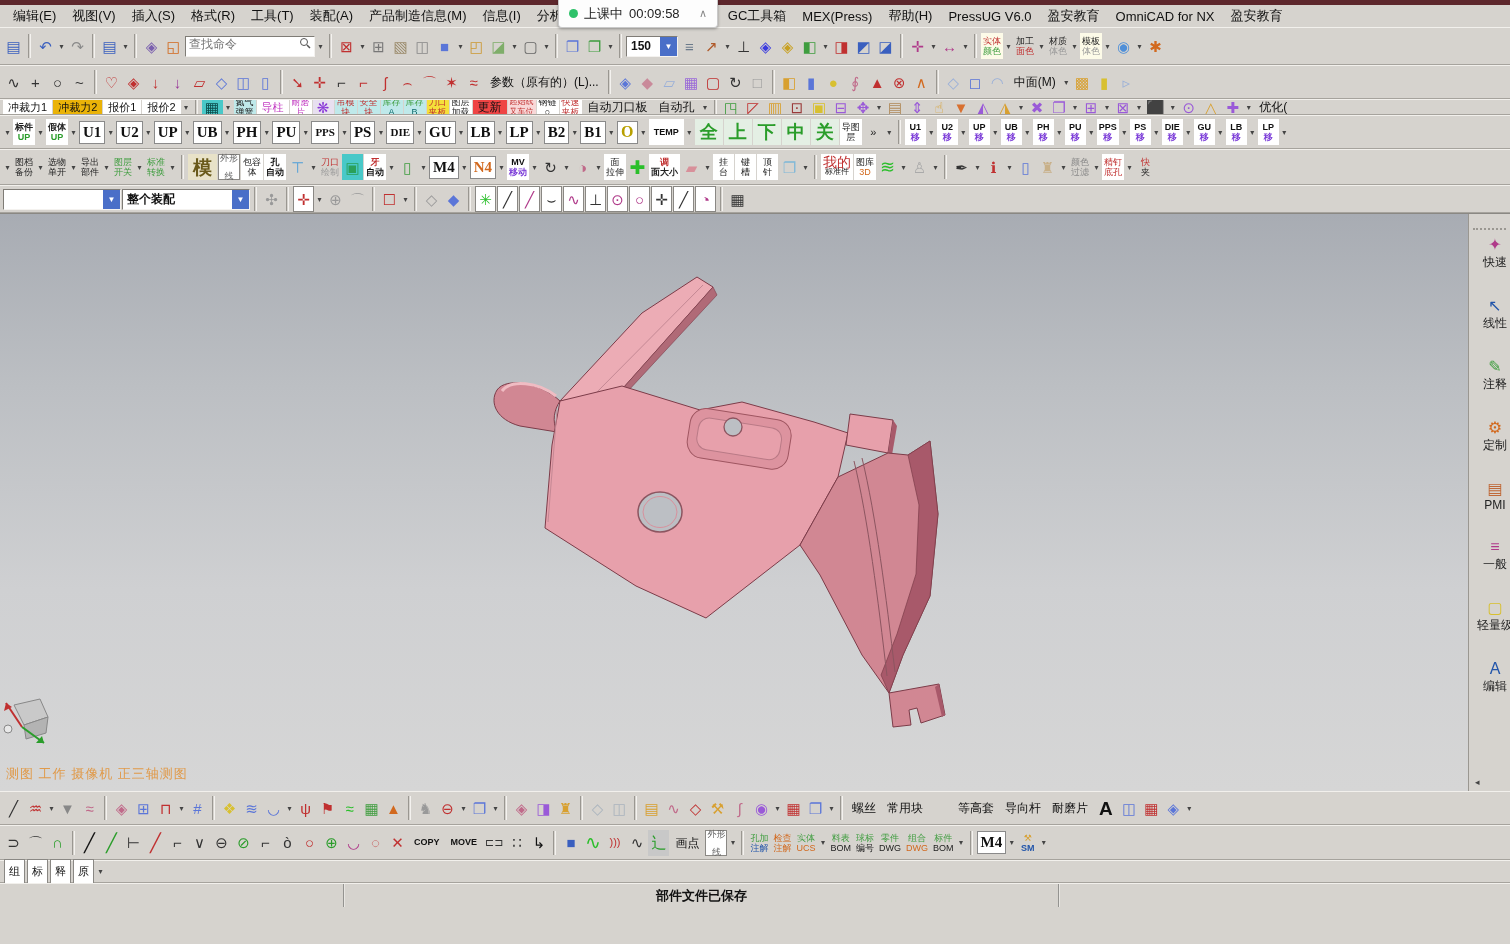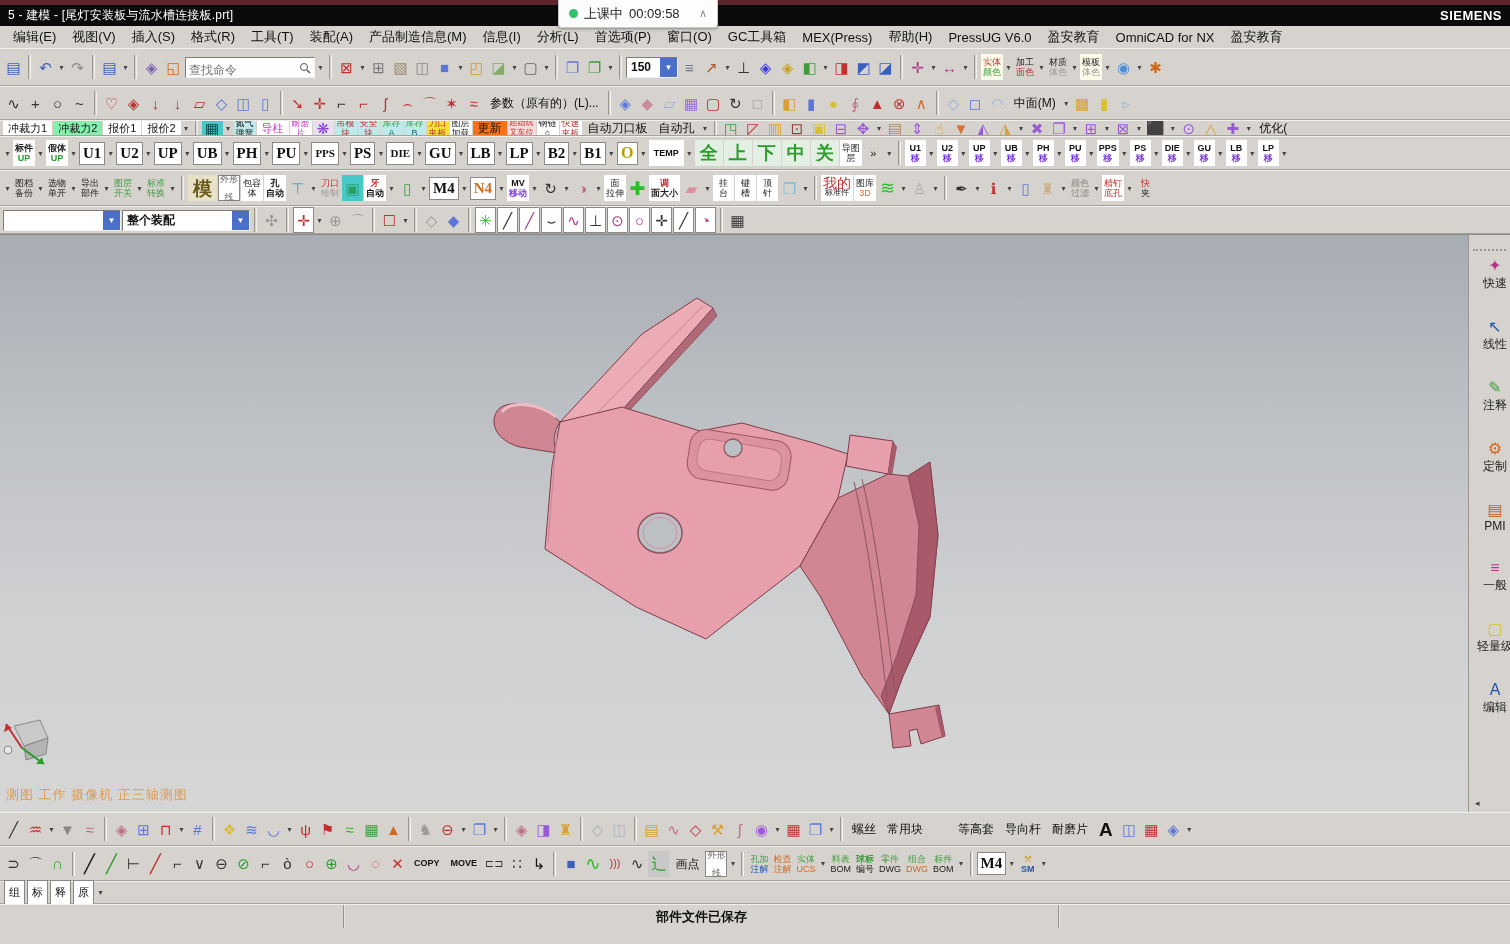--- a/index.html
+++ b/index.html
@@ -30,21 +30,21 @@
             border-top:1px solid #f2f0ec; border-bottom:1px solid #a6a39d; overflow:hidden; flex:none; white-space:nowrap; }
   .tb-btn { display:inline-flex; flex-direction:column; align-items:center; justify-content:center;
             min-width:21px; height:26px; font-size:15px; line-height:1; flex:none; padding:0 1px; border:1px solid transparent; }
   .tb-btn.txt { flex-direction:row; font-size:12px; padding:0 4px; }
   .tb-btn.big { font-family:"Liberation Serif","DejaVu Serif",serif; font-weight:bold; font-size:15px;
                 background:#fff; border:1px solid #8a8a8a; height:23px; padding:0 3px; }
   .tb-btn.box { border:1px solid #8a8884; background:#fff;gap:8px; }
   .tb-btn.t2 span { font-size:9px; line-height:10px; display:block; white-space:nowrap; }
   .tb-sep { width:3px; height:24px; border-left:1px solid #9a9791; border-right:1px solid #f4f2ef; margin:0 3px; flex:none; }
   .tb-dd { font-size:8px; color:#444; width:9px; text-align:center; flex:none; }
-  .tb-input { display:flex; align-items:flex-end; background:#fff; border:1px solid; border-color:#7f7c76 #f4f2ef #f4f2ef #7f7c76; height:21px; padding:0 3px; flex:none; }
+  .tb-input { display:flex; align-items:flex-start; background:#fff; border:1px solid; border-color:#7f7c76 #f4f2ef #f4f2ef #7f7c76; height:21px; padding:0 3px; flex:none; }
   .tb-input input { border:none; outline:none; width:100%; font-size:12px; color:#333; background:transparent; }
   .tb-select { display:flex; align-items:center; background:#fff; border:1px solid; border-color:#7f7c76 #f4f2ef #f4f2ef #7f7c76; height:21px; flex:none; }
   .tb-select .val { flex:1; padding:0 4px; font-size:12px; overflow:hidden;font-weight:bold; }
   .tb-select .ddb { width:17px; height:19px; background:#4a6fc8; color:#fff; font-size:8px; display:flex; align-items:center; justify-content:center; flex:none; }
 
   
   .viewport { position:relative; height:578px; flex:none; border-top:1px solid #8a8883;
               background:linear-gradient(180deg,#a8acb3 0%,#bcbfc3 30%,#cfd0d2 65%,#d6d6d6 100%); overflow:hidden; }
   .vp-label { position:absolute; left:6px; bottom:8px; color:#e09a4a; font-size:13px; letter-spacing:1px; }
   .triad { position:absolute; left:0; bottom:40px; }
@@ -67,24 +67,20 @@
   .status-cell.mid { flex:1; font-weight:bold; font-size:13px; }
   .status-cell.right { width:450px; border-right:none; }
 </style>
 </head>
 <body>
 
 <div class="app">
 
   <div class="top-strip"></div>
 
-  <div class="title-bar">
-    <span class="title-text">5 - 建模 - [尾灯安装板与流水槽连接板.prt]</span>
-    <span class="brand">SIEMENS</span>
-  </div>
 
   <div class="overlay">
     <span class="dot"></span>
     <span class="tmr">上课中</span>
     <span class="tmr">00:09:58</span>
     <span class="caret">∧</span>
   </div>
 
   <div class="menu-bar">
       <span class="menu-item">编辑(E)</span>
@@ -236,21 +232,21 @@
       <span class="tb-btn" style="color: rgb(91, 118, 216);">◻</span>
       <span class="tb-btn" style="color: rgb(154, 176, 216);">◠</span>
       <span class="tb-btn txt" style="font-size: 12px;">中面(M)</span>
       <span class="tb-dd">▾</span>
       <span class="tb-btn" style="color: rgb(216, 160, 48);">▩</span>
       <span class="tb-btn" style="color: rgb(216, 192, 48);">▮</span>
       <span class="tb-btn" style="color: rgb(154, 176, 216);">▹</span>
     </div>
   <div class="tb-row" style="height:16px">
       <span class="tb-btn txt" style="background: rgb(255, 255, 255); font-size: 11px;">冲裁力1</span>
-      <span class="tb-btn txt" style="background: #86efac; font-size: 11px;">冲裁力2</span>
+      <span class="tb-btn txt" style="background: #eab308; font-size: 11px;">冲裁力2</span>
       <span class="tb-btn txt" style="background: rgb(255, 255, 255); font-size: 11px;">报价1</span>
       <span class="tb-btn txt" style="background: rgb(255, 255, 255); font-size: 11px;">报价2</span>
       <span class="tb-dd">▾</span>
       <span class="tb-sep"></span>
       <span class="tb-btn" style="color: rgb(10, 74, 74); background: rgb(73, 200, 200);">▦</span>
       <span class="tb-dd">▾</span>
       <span class="tb-btn t2" style="background: rgb(191, 233, 234);">
         <span style="color: rgb(34, 34, 34);">氮气</span>
         <span style="color: rgb(34, 34, 34);">弹簧</span>
       </span>
@@ -277,21 +273,21 @@
         <span style="color: rgb(10, 106, 106);">B</span>
       </span>
       <span class="tb-btn t2" style="background: rgb(245, 224, 58);">
         <span style="color: rgb(192, 48, 48);">刀口</span>
         <span style="color: rgb(192, 48, 48);">夹板</span>
       </span>
       <span class="tb-btn t2" style="background: rgb(255, 255, 255);">
         <span style="color: rgb(34, 34, 34);">图层</span>
         <span style="color: rgb(34, 34, 34);">加载</span>
       </span>
-      <span class="tb-btn txt" style="background: #f97316; font-size: 12px;">更新</span>
+      <span class="tb-btn txt" style="background: #ef4444; font-size: 12px;">更新</span>
       <span class="tb-btn t2" style="background: rgb(248, 216, 216);">
         <span style="color: rgb(192, 48, 48); font-size: 8px;">起始线</span>
         <span style="color: rgb(192, 48, 48); font-size: 8px;">又车位</span>
       </span>
       <span class="tb-btn t2" style="background: rgb(255, 255, 255);">
         <span style="color: rgb(34, 34, 34);">钢链</span>
         <span style="color: rgb(34, 34, 34);">○</span>
       </span>
       <span class="tb-btn t2" style="background: rgb(255, 255, 255);">
         <span style="color: rgb(192, 48, 48);">快速</span>
@@ -820,21 +816,21 @@
       <span class="tb-btn t2">
         <span style="color: rgb(63, 157, 63);">实体</span>
         <span style="color: rgb(210, 105, 30);">UCS</span>
       </span>
       <span class="tb-dd">▾</span>
       <span class="tb-btn t2">
         <span style="color: rgb(63, 157, 63);">料表</span>
         <span style="color: rgb(34, 34, 34);">BOM</span>
       </span>
       <span class="tb-btn t2">
-        <span style="color: rgb(63, 157, 63); font-weight: bold;">球标</span>
+        <span style="color: rgb(63, 157, 63);">球标</span>
         <span style="color: rgb(34, 34, 34);">编号</span>
       </span>
       <span class="tb-btn t2">
         <span style="color: rgb(63, 157, 63);">零件</span>
         <span style="color: rgb(34, 34, 34);">DWG</span>
       </span>
       <span class="tb-btn t2">
         <span style="color: rgb(63, 157, 63);">组合</span>
         <span style="color: rgb(210, 105, 30);">DWG</span>
       </span>

